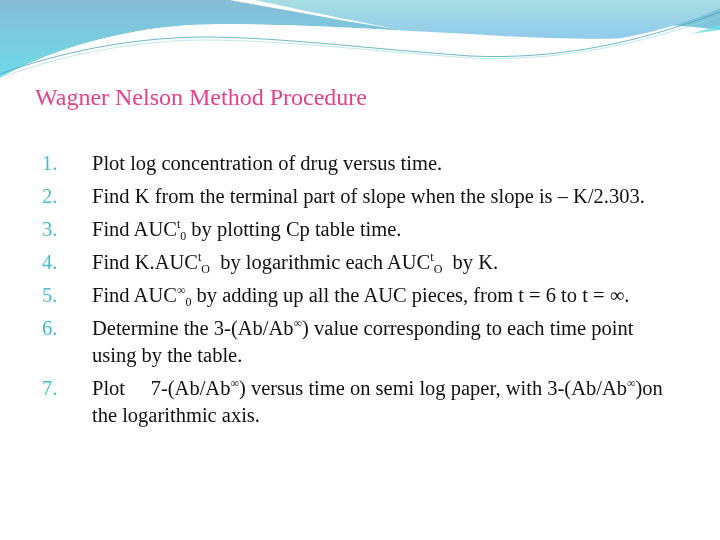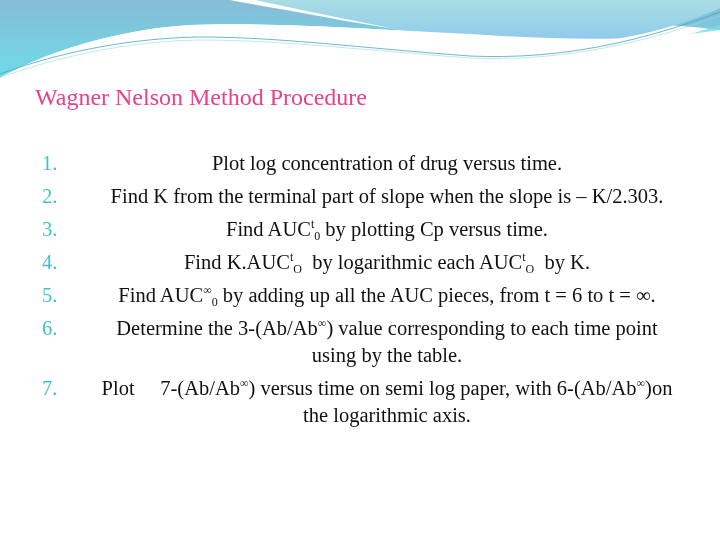--- a/index.html
+++ b/index.html
@@ -51,21 +51,20 @@
       color: #111111;
       margin-bottom: 6px;
     }
     .num {
       width: 50px;
       flex: 0 0 50px;
       color: #3fbfcf;
     }
     .txt {
       flex: 1;
-      text-align: center;
     }
     sup, sub {
       font-size: 12px;
       line-height: 0;
     }
     sup { vertical-align: 8px; }
     sub { vertical-align: -4px; }
   </style>
 </head>
 <body>
@@ -107,37 +106,37 @@
       <span class="txt"><span>Plot log concentration of drug versus time.</span></span>
     </li>
 
     <li class="item">
       <span class="num">2.</span>
       <span class="txt"><span>Find K from the terminal part of slope when the slope is – K/2.303.</span></span>
     </li>
 
     <li class="item">
       <span class="num">3.</span>
-      <span class="txt"><span>Find AUC</span><sup>t</sup><sub>0</sub><span> by plotting Cp versus time.</span></span>
+      <span class="txt"><span>Find AUC</span><sup>t</sup><sub>0</sub><span> by plotting Cp table time.</span></span>
     </li>
 
     <li class="item">
       <span class="num">4.</span>
       <span class="txt"><span>Find K.AUC</span><sup>t</sup><sub>O</sub><span style="white-space:pre">  by logarithmic each AUC</span><sup>t</sup><sub>O</sub><span style="white-space:pre">  by K.</span></span>
     </li>
 
     <li class="item">
       <span class="num">5.</span>
       <span class="txt"><span>Find AUC</span><sup>∞</sup><sub>0</sub><span> by adding up all the AUC pieces, from t = 6 to t = ∞.</span></span>
     </li>
 
     <li class="item">
       <span class="num">6.</span>
       <span class="txt"><span>Determine the 3-(Ab/Ab</span><sup>∞</sup><span>) value corresponding to each time point using by the table.</span></span>
     </li>
 
     <li class="item">
       <span class="num">7.</span>
-      <span class="txt"><span style="white-space:pre-wrap">Plot     7-(Ab/Ab</span><sup>∞</sup><span>) versus time on semi log paper, with 6-(Ab/Ab</span><sup>∞</sup><span>)on the logarithmic axis.</span></span>
+      <span class="txt"><span style="white-space:pre-wrap">Plot     7-(Ab/Ab</span><sup>∞</sup><span>) versus time on semi log paper, with 3-(Ab/Ab</span><sup>∞</sup><span>)on the logarithmic axis.</span></span>
     </li>
 
   </ol>
 </div>
 
 </body></html>

